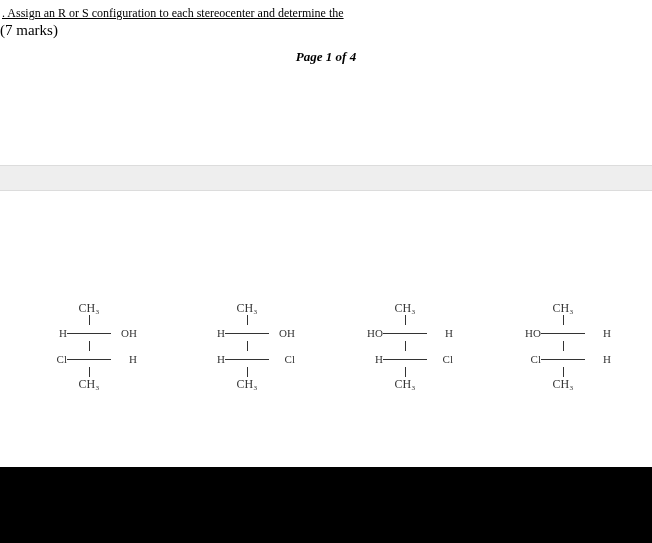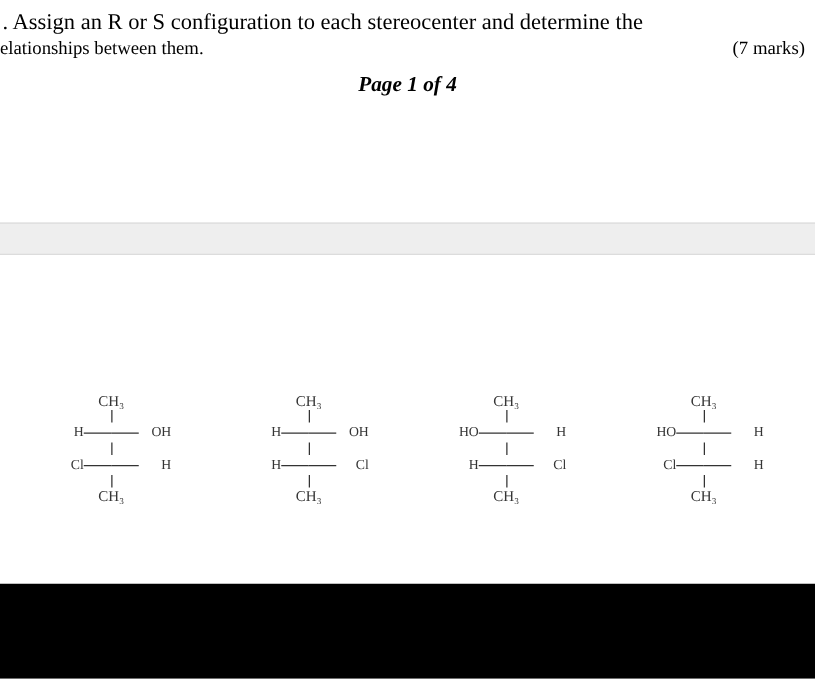--- a/index.html
+++ b/index.html
@@ -6,33 +6,34 @@
   body {
     width: 652px;
     height: 543px;
     background: #ffffff;
     font-family: "Times New Roman", serif;
     color: #000;
     position: relative;
     overflow: hidden;
   }
   .question-text {
-    font-size: 18px;
+    font-size: 12px;
     padding: 4px 8px 0 2px;
     line-height: 1.5;
+    text-decoration: underline;
   }
   .question-row2 {
     display: flex;
     justify-content: space-between;
     padding: 0 8px 0 0;
     font-size: 15px;
   }
   .page-indicator {
     text-align: center;
-    font-size: 17px;
+    font-size: 13px;
     font-style: italic;
     font-weight: bold;
     margin-top: 10px;
   }
   .band {
     width: 100%;
     height: 26px;
     background: #eeeeee;
     border-top: 1px solid #dcdcdc;
     border-bottom: 1px solid #dcdcdc;
@@ -87,21 +88,20 @@
     position: absolute;
     bottom: 0;
     left: 0;
   }
 </style>
 </head>
 <body>
 
 <div class="question-text">. Assign an R or S configuration to each stereocenter and determine the</div>
 <div class="question-row2">
-  <span>elationships between them.</span>
   <span>(7 marks)</span>
 </div>
 
 <div class="page-indicator">Page 1 of 4</div>
 
 <div class="band"></div>
 
 <div class="structures">
 
   <div class="fischer">

